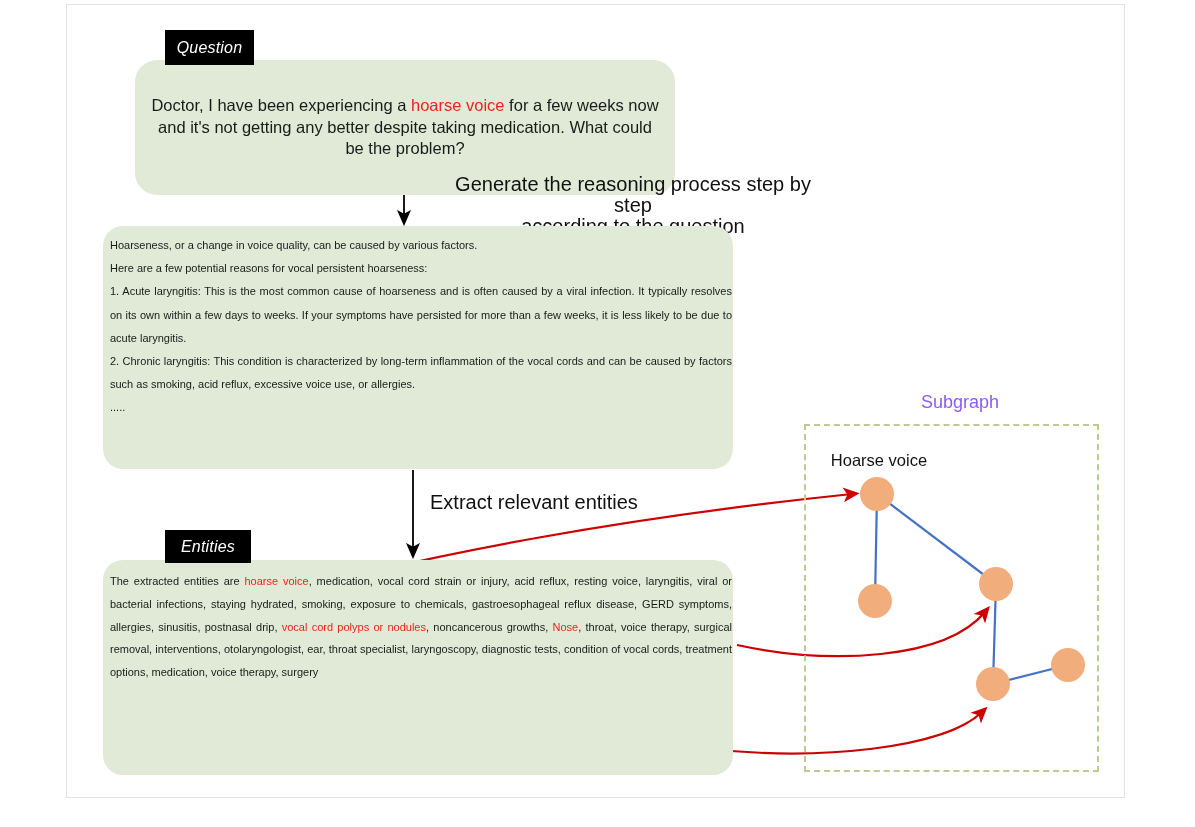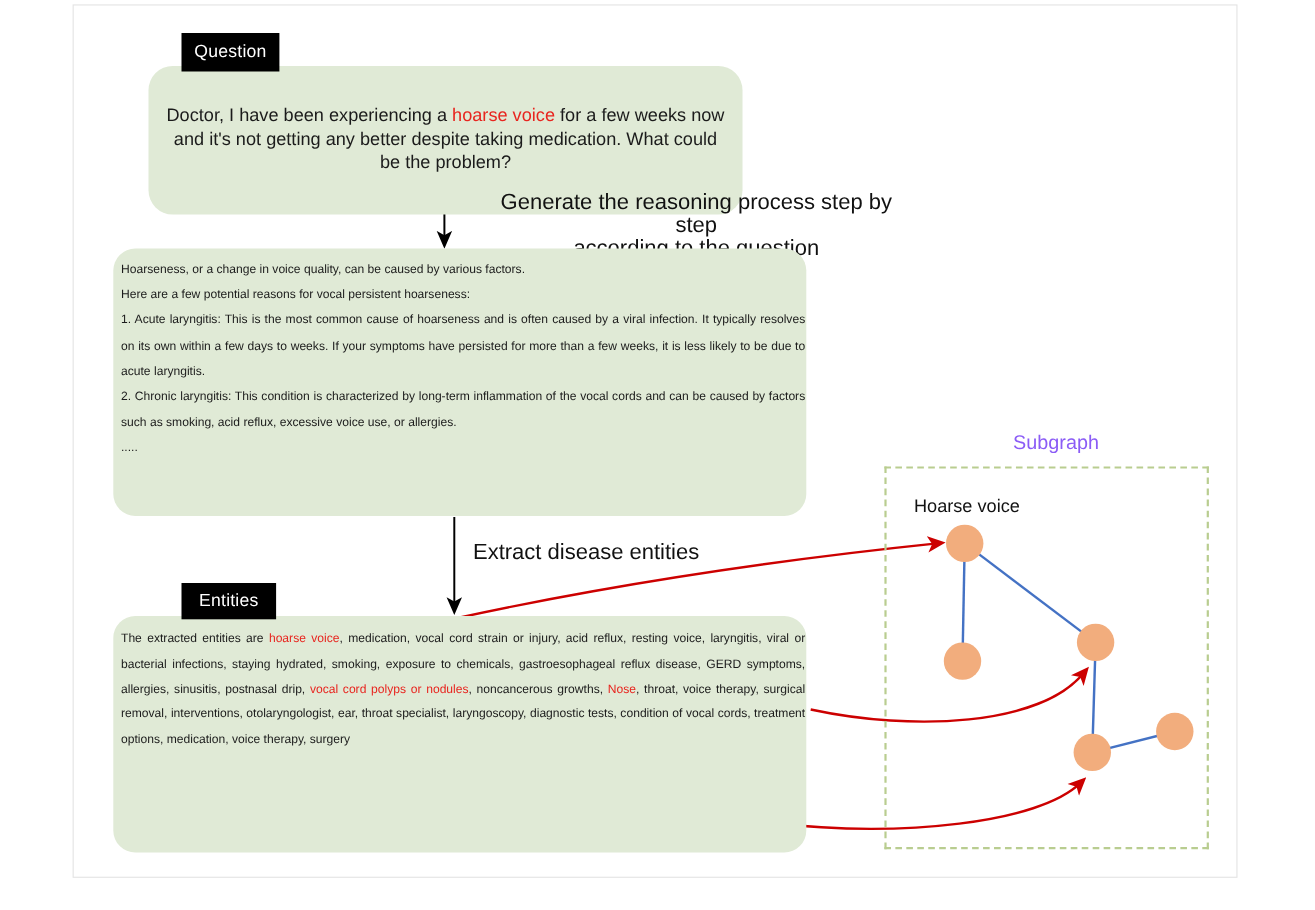--- a/index.html
+++ b/index.html
@@ -103,20 +103,21 @@
   
   .badge {
     position: absolute;
     background: #000000;
     color: #ffffff;
     font-size: 16px;
     display: flex;
     align-items: center;
     justify-content: center;
     letter-spacing: 0.2px;
+    font-style: italic;
   }
   .badge-question {
     left: 165px;
     top: 30px;
     width: 89px;
     height: 35px;
   }
   .badge-entities {
     left: 165px;
     top: 530px;
@@ -242,21 +243,21 @@
   <div class="panel panel-reasoning">
     <div class="r-text">
       <p class="last-line">Hoarseness, or a change in voice quality, can be caused by various factors.</p>
       <p class="last-line">Here are a few potential reasons for vocal persistent hoarseness:</p>
       <p>1. Acute laryngitis: This is the most common cause of hoarseness and is often caused by a viral infection. It typically resolves on its own within a few days to weeks. If your symptoms have persisted for more than a few weeks, it is less likely to be due to acute laryngitis.</p>
       <p>2. Chronic laryngitis: This condition is characterized by long-term inflammation of the vocal cords and can be caused by factors such as smoking, acid reflux, excessive voice use, or allergies.</p>
       <p class="last-line">.....</p>
     </div>
   </div>
 
-  <div class="caption caption-extract">Extract disease entities</div>
+  <div class="caption caption-extract">Extract relevant entities</div>
 
   <div class="panel panel-entities">
     <div class="e-text">
       <span>The extracted entities are </span><span id="entities-segments"><span class="hl">hoarse voice</span><span>, medication, vocal cord strain or injury, acid reflux, resting voice, laryngitis, viral or bacterial infections, staying hydrated, smoking, exposure to chemicals, gastroesophageal reflux disease, GERD symptoms, allergies, sinusitis, postnasal drip, </span><span class="hl">vocal cord polyps or nodules</span><span>, noncancerous growths, </span><span class="hl">Nose</span><span>, throat, voice therapy, surgical removal, interventions, otolaryngologist, ear, throat specialist, laryngoscopy, diagnostic tests, condition of vocal cords, treatment options, medication, voice therapy, surgery</span></span>
     </div>
   </div>
   <div class="badge badge-entities">
     <span>Entities</span>
   </div>
 

